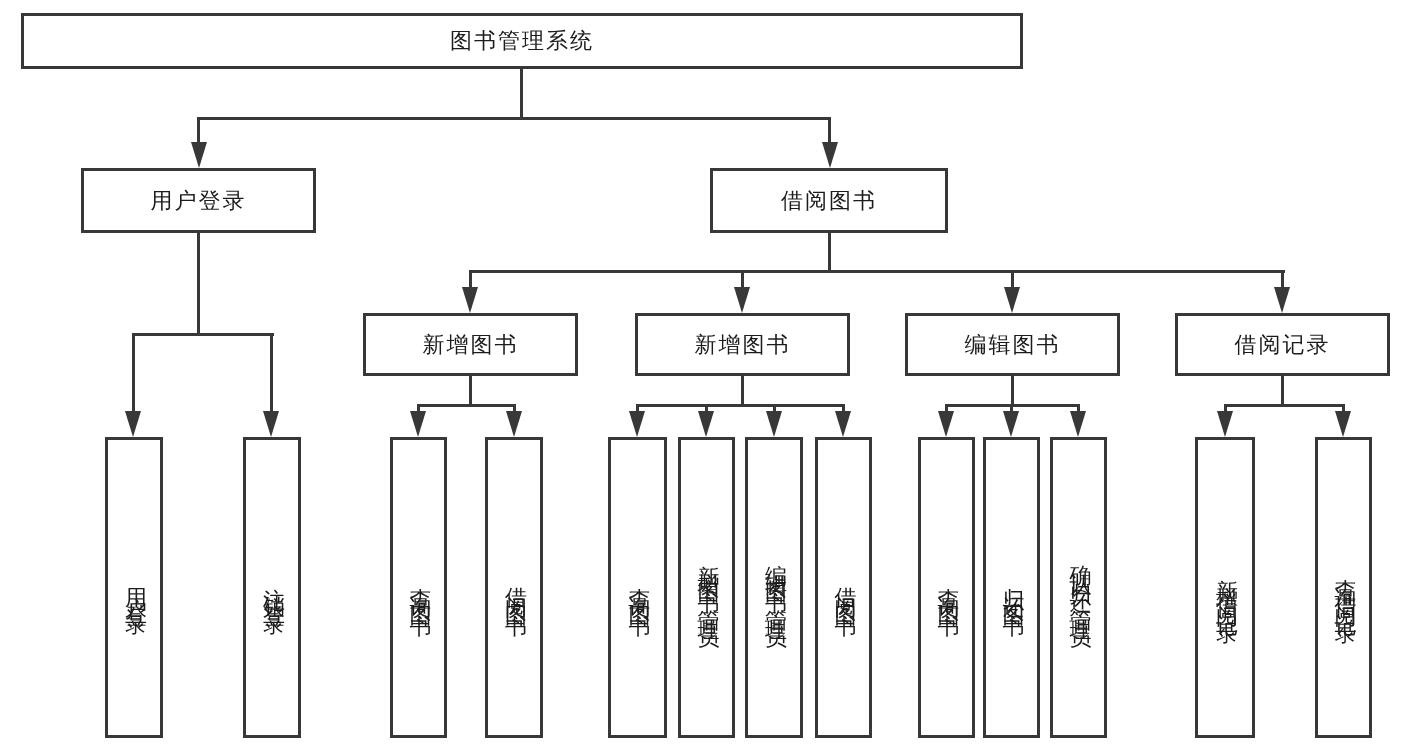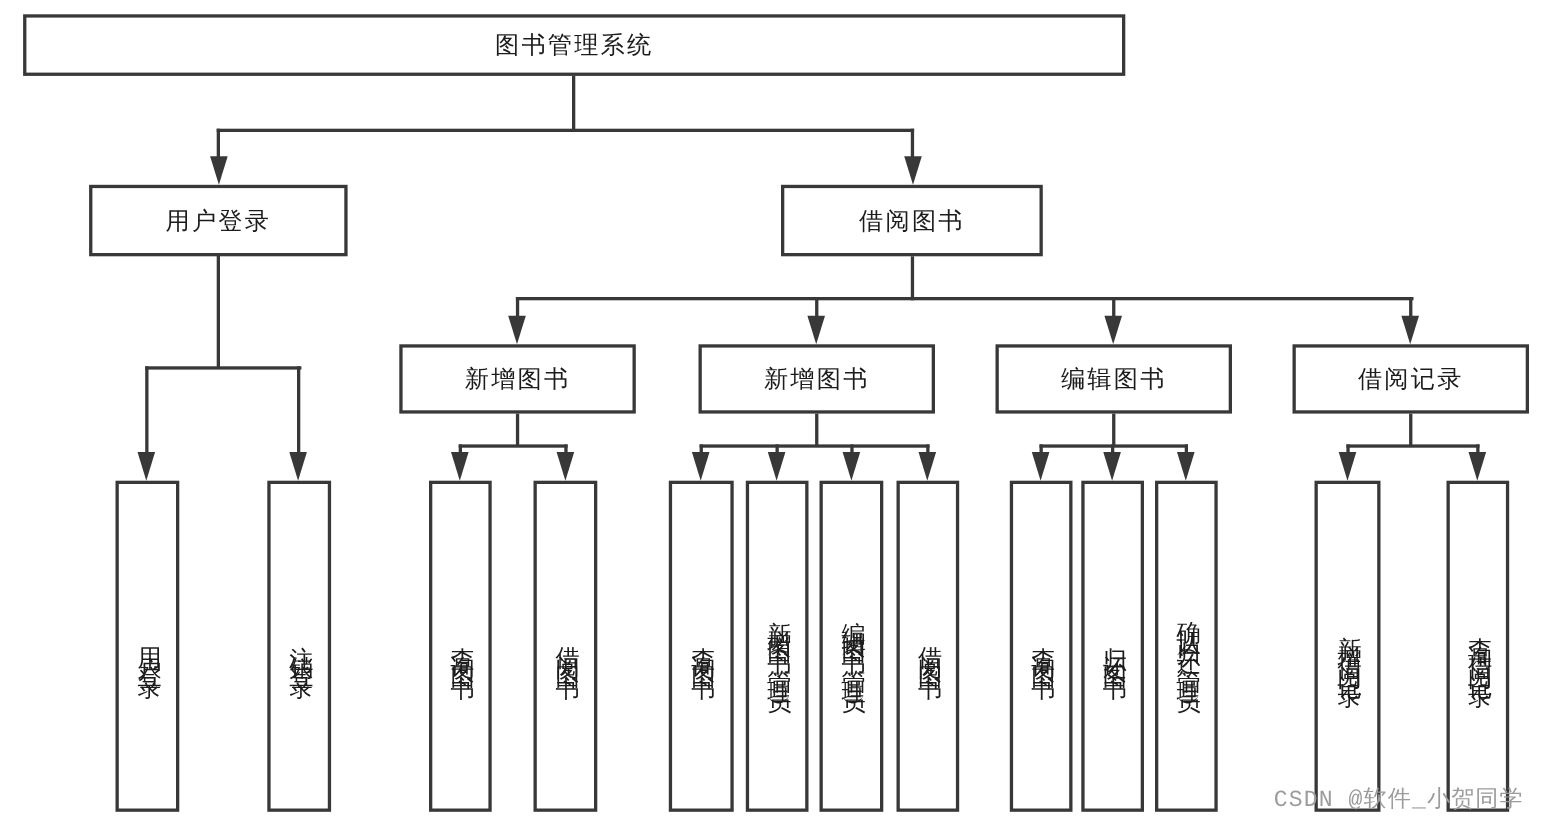--- a/index.html
+++ b/index.html
@@ -154,15 +154,14 @@
   <div class="vline" style="left:1077px;top:404px;height:10px"></div>
   <div class="arrow" style="left:1070px;top:411px"></div>
 
   <div class="vline" style="left:1281px;top:376px;height:30px"></div>
   <div class="hline" style="left:1224px;top:404px;width:121px"></div>
   <div class="vline" style="left:1224px;top:404px;height:10px"></div>
   <div class="arrow" style="left:1217px;top:411px"></div>
   <div class="vline" style="left:1342px;top:404px;height:10px"></div>
   <div class="arrow" style="left:1335px;top:411px"></div>
 
-  <div class="watermark">CSDN @软件_小贺同学</div>
 
 </div>
 
 </body></html>

